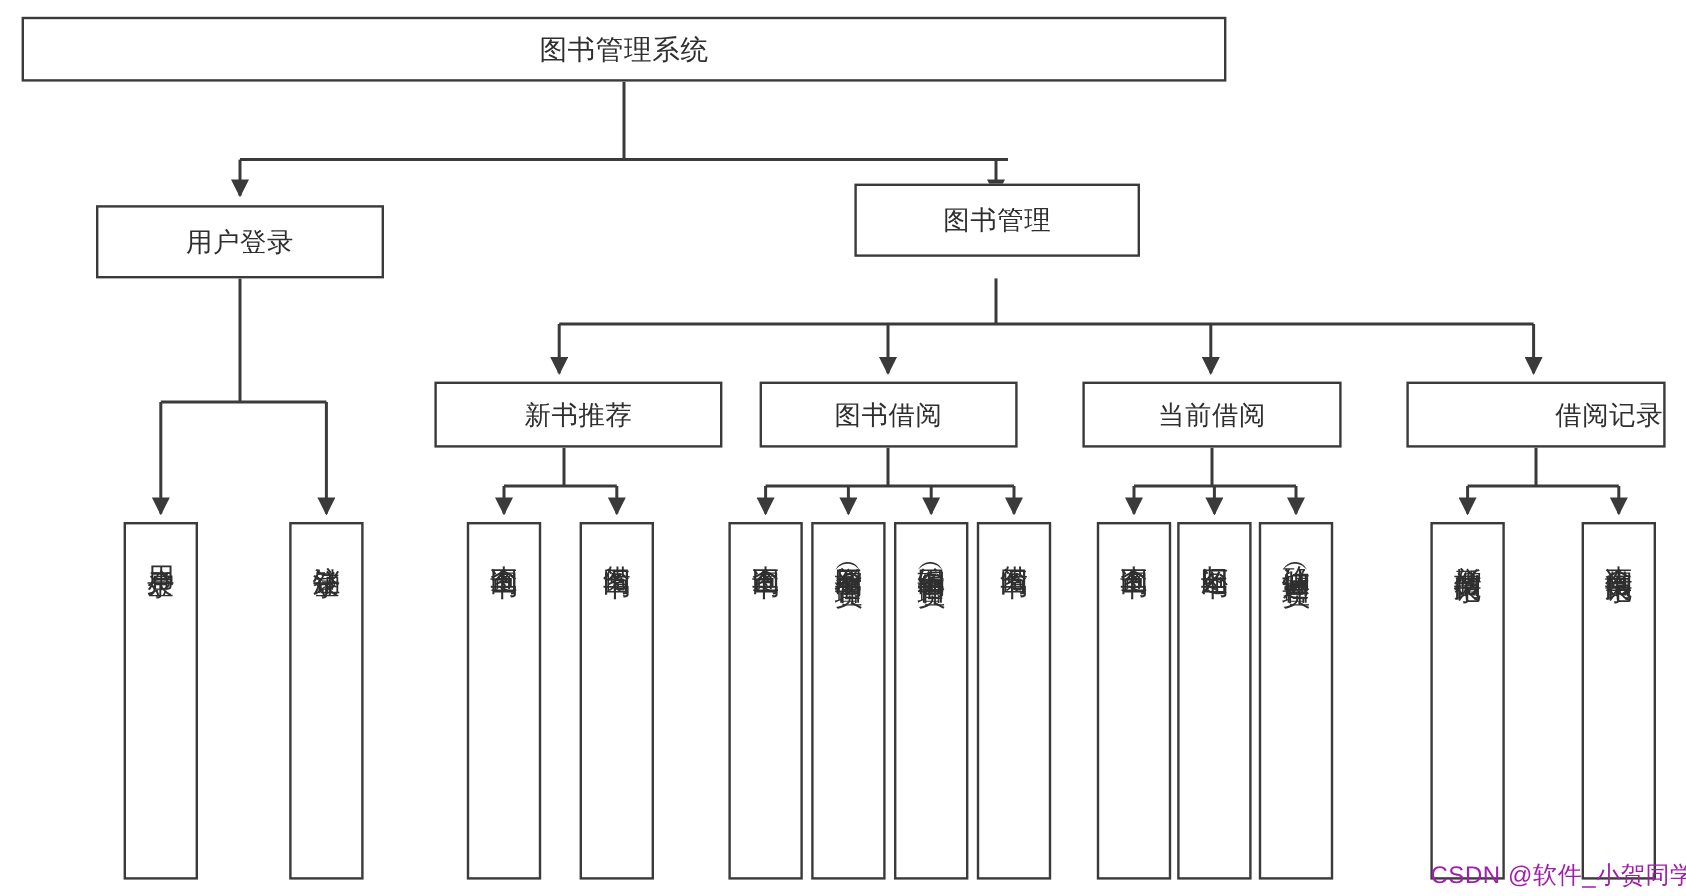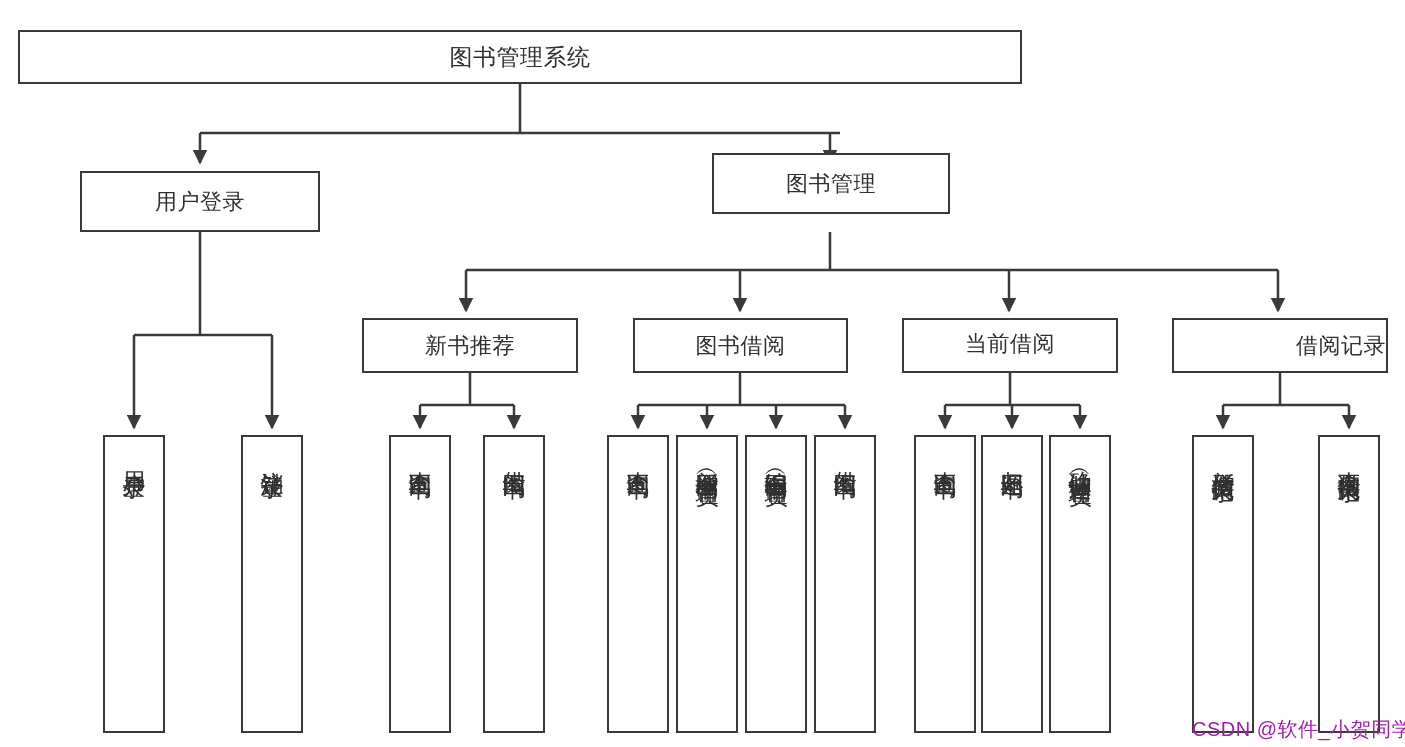--- a/index.html
+++ b/index.html
@@ -115,38 +115,38 @@
       <path d="M 1012 405 L 1012 428" marker-end="url(#arrow)"></path>
       <path d="M 1080 405 L 1080 428" marker-end="url(#arrow)"></path>
 
       <path d="M 1280 373 L 1280 405"></path>
       <path d="M 1223 405 L 1349 405"></path>
       <path d="M 1223 405 L 1223 428" marker-end="url(#arrow)"></path>
       <path d="M 1349 405 L 1349 428" marker-end="url(#arrow)"></path>
     </g>
   </svg>
 
-  <div class="node root" style="left:18px;top:14px;width:1004px;height:54px;margin-top:16px;">
+  <div class="node root" style="left:18px;top:14px;width:1004px;height:54px;">
     <span class="node-label">图书管理系统</span>
   </div>
 
   <div class="node h" style="left:80px;top:171px;width:240px;height:61px;">
     <span class="node-label">用户登录</span>
   </div>
   <div class="node h" style="left:712px;top:153px;width:238px;height:61px;">
     <span class="node-label">图书管理</span>
   </div>
 
-  <div class="node h" style="left:362px;top:318px;width:216px;height:55px;">
+  <div class="node h" style="left:362px;top:318px;width:240px;height:55px;">
     <span class="node-label">新书推荐</span>
   </div>
   <div class="node h" style="left:633px;top:318px;width:215px;height:55px;align-items:center;">
     <span class="node-label">图书借阅</span>
   </div>
-  <div class="node h" style="left:902px;top:318px;width:216px;height:55px;font-family:Liberation Mono, monospace;">
+  <div class="node h" style="left:902px;top:318px;width:216px;height:55px;">
     <span class="node-label">当前借阅</span>
   </div>
   <div class="node h" style="left:1172px;top:318px;width:216px;height:55px;justify-content:flex-end;">
     <span class="node-label">借阅记录</span>
   </div>
 
   <div class="node v" style="left:103px;top:435px;width:62px;height:298px;">
     <span class="node-label">用户登录</span>
   </div>
   <div class="node v" style="left:241px;top:435px;width:62px;height:298px;">

